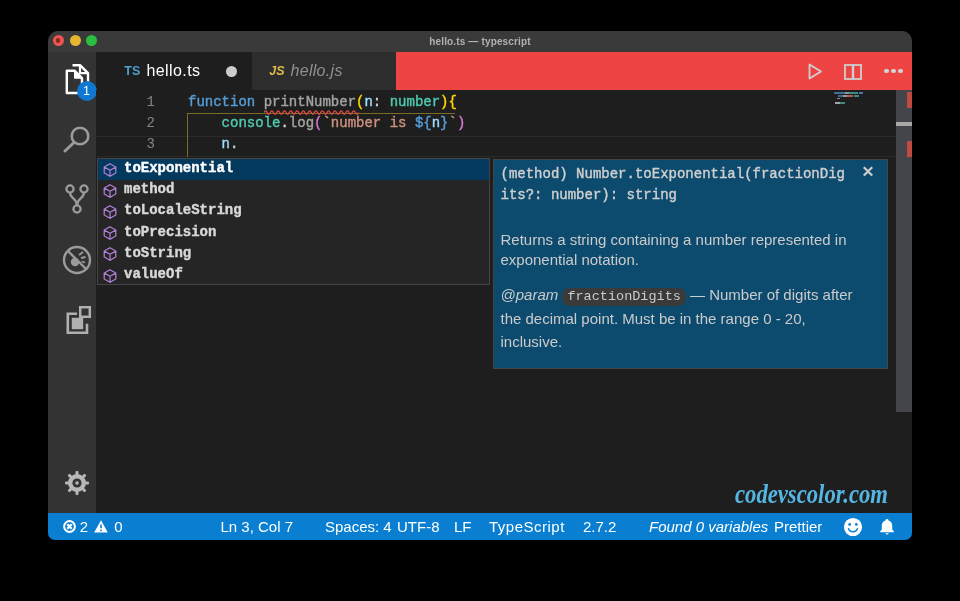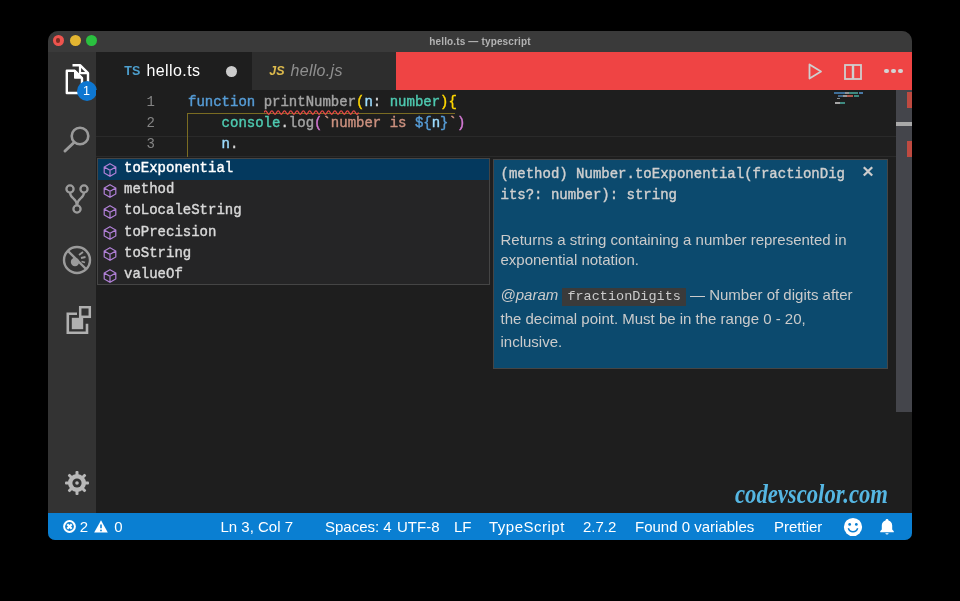--- a/index.html
+++ b/index.html
@@ -30,21 +30,21 @@
   #editor { position:absolute; left:48px; top:37.5px; width:816px; height:423.5px; background:#1e1e1e; }
   .lnum { position:absolute; width:59px; text-align:right; color:#858585; font-size:14px; font-family:"Liberation Mono",monospace; line-height:21px; }
   .cline { position:absolute; left:92px; font-size:14px; font-family:"Liberation Mono",monospace; white-space:pre; color:#d4d4d4; line-height:21px; -webkit-text-stroke:0.4px; }
   #statusbar {
     position:absolute; left:0; top:482px; width:864px; height:27px; background:#0a7fd2;
     color:#fff; font-size:15px;
   }
   .sbitem { position:absolute; top:0; height:27px; line-height:28px; white-space:pre; }
   #suggest {
     position:absolute; left:49px; top:105.5px; width:393px; height:127.5px;
-    background:#252526; border:1px solid #454545;
+    background:#252526; border:1px solid #454545;font-weight:bold;
   }
   .srow { position:absolute; left:0; width:391px; height:21.2px; }
   .srow .lbl { position:absolute; left:26px; top:1.5px; font-size:14px; font-family:"Liberation Mono",monospace; color:#d8d8d8; -webkit-text-stroke:0.4px; }
   .srow svg { position:absolute; left:5px; top:4px; }
   #docpop {
     position:absolute; left:444.5px; top:106.7px; width:395.5px; height:210px;
     background:#0c4a6e; border:1px solid #454545;
   }
   .kw { color:#569cd6; } .fn { color:#a3a3a3; } .vr { color:#9cdcfe; }
   .ty { color:#4ec9b0; } .st { color:#cc917f; } .b1 { color:#ffd700; } .b2 { color:#d278d2; }
@@ -215,21 +215,21 @@
             <path d="M7 0.8 L12.8 4 L12.8 10 L7 13.2 L1.2 10 L1.2 4 Z M1.2 4 L7 7.2 L12.8 4 M7 7.2 L7 13.2" fill="none" stroke="#b180d7" stroke-width="1.2"></path>
           </svg>
           <span class="lbl">valueOf</span>
         </div>
     </div>
     <div id="docpop">
       <div class="mono" style="position:absolute; left:7px; top:4px; font-size:14px; line-height:21px; color:#cfcfcf; white-space:pre; -webkit-text-stroke:0.4px;">(method) Number.toExponential(fractionDig
 its?: number): string</div>
       <div style="position:absolute; left:368px; top:3.5px; font-size:15.5px; font-weight:bold; color:#cccccc;">✕</div>
       <div style="position:absolute; left:7px; top:70px; font-size:15px; line-height:20.5px; color:#cbcbcb;">Returns a string containing a number represented in<br>exponential notation.</div>
-      <div style="position:absolute; left:7px; top:124px; font-size:15px; line-height:22.8px; color:#cbcbcb;"><span style="font-style:italic;">@param</span> <span class="mono" style="font-size:13.5px; background:#3a3a3a; border-radius:0; padding:1px 5px 2px 5px;">fractionDigits</span> — Number of digits after<br>the decimal point. Must be in the range 0 - 20,<br>inclusive.</div>
+      <div style="position:absolute; left:7px; top:124px; font-size:15px; line-height:22.8px; color:#cbcbcb;"><span style="font-style:italic;">@param</span> <span class="mono" style="font-size:13.5px; background:#3a3a3a; border-radius:8px; padding:1px 5px 2px 5px;">fractionDigits</span> — Number of digits after<br>the decimal point. Must be in the range 0 - 20,<br>inclusive.</div>
     </div>
   </div>
   <div id="statusbar">
     <svg style="position:absolute; left:15px; top:6.8px;" width="13" height="13" viewBox="0 0 13 13">
       <circle cx="6.5" cy="6.5" r="5.4" fill="none" stroke="#ffffff" stroke-width="2.0"></circle>
       <line x1="4.3" y1="4.3" x2="8.7" y2="8.7" stroke="#ffffff" stroke-width="2.2"></line>
       <line x1="8.7" y1="4.3" x2="4.3" y2="8.7" stroke="#ffffff" stroke-width="2.2"></line>
     </svg>
     <div class="sbitem" style="left:31.8px;">2</div>
     <svg style="position:absolute; left:46.2px; top:7px;" width="14" height="13" viewBox="0 0 14 13">
@@ -237,21 +237,21 @@
       <line x1="7" y1="4.4" x2="7" y2="8.2" stroke="#0a7fd2" stroke-width="1.6"></line>
       <circle cx="7" cy="10.4" r="0.9" fill="#0a7fd2"></circle>
     </svg>
     <div class="sbitem" style="left:66.2px;">0</div>
     <div class="sbitem" style="left:172.5px;">Ln 3, Col 7</div>
     <div class="sbitem" style="left:277px;">Spaces: 4</div>
     <div class="sbitem" style="left:349px;">UTF-8</div>
     <div class="sbitem" style="left:406px;">LF</div>
     <div class="sbitem" style="left:441px; letter-spacing:0.5px;">TypeScript</div>
     <div class="sbitem" style="left:535px;">2.7.2</div>
-    <div class="sbitem" style="left:587px;">Found 0 variables</div>
+    <div class="sbitem" style="left:601px;font-style:italic;">Found 0 variables</div>
     <div class="sbitem" style="left:726px;">Prettier</div>
     <svg style="position:absolute; left:795px; top:3.5px;" width="20" height="20" viewBox="0 0 18 18">
       <circle cx="9" cy="9" r="8.2" fill="#ffffff"></circle>
       <circle cx="6" cy="6.7" r="1.25" fill="#0a7fd2"></circle>
       <circle cx="12" cy="6.7" r="1.25" fill="#0a7fd2"></circle>
       <path d="M4.8 10.2 A 4.4 4.4 0 0 0 13.2 10.2" fill="none" stroke="#0a7fd2" stroke-width="1.3"></path>
     </svg>
     <svg style="position:absolute; left:831px; top:4.5px;" width="16" height="18" viewBox="0 0 16 18">
       <path d="M8 1 C8.8 1 9.5 1.6 9.5 2.4 C12 3.1 13.2 5 13.2 7.5 L13.2 11.5 L14.8 13.3 L14.8 14.2 L1.2 14.2 L1.2 13.3 L2.8 11.5 L2.8 7.5 C2.8 5 4 3.1 6.5 2.4 C6.5 1.6 7.2 1 8 1 Z" fill="#ffffff"></path>
       <path d="M6.3 15.2 A 1.8 1.8 0 0 0 9.7 15.2 Z" fill="#ffffff"></path>

